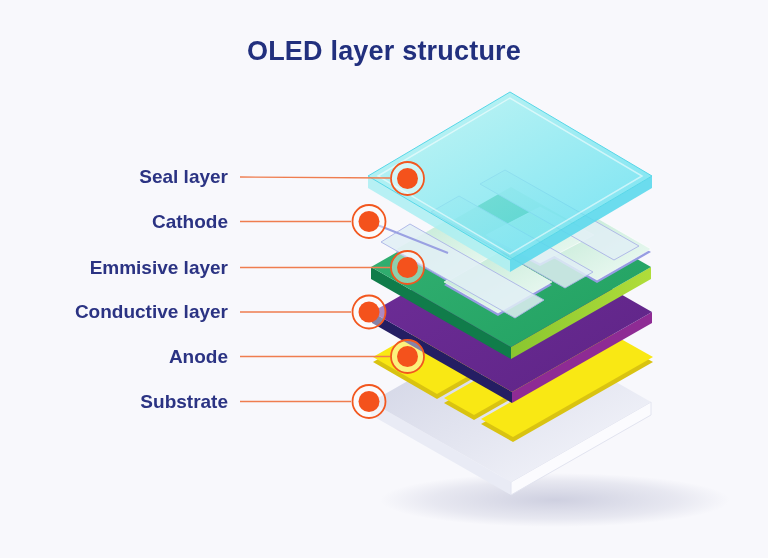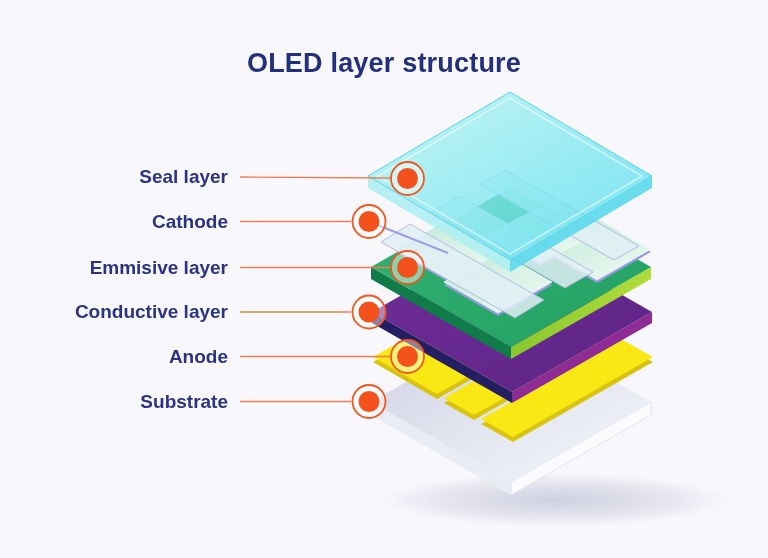--- a/index.html
+++ b/index.html
@@ -11,21 +11,20 @@
     font-family:"Liberation Sans", sans-serif;
   }
   .title{
     position:absolute;
     left:0; right:0; top:36px;
     text-align:center;
     font-size:27px;
     font-weight:700;
     letter-spacing:.2px;
     color:#22307e;
-    margin-top:12px;
   }
   .layer-label{
     position:absolute;
     right:540px;
     width:240px;
     height:26px;
     line-height:26px;
     text-align:right;
     font-size:19px;
     font-weight:600;

